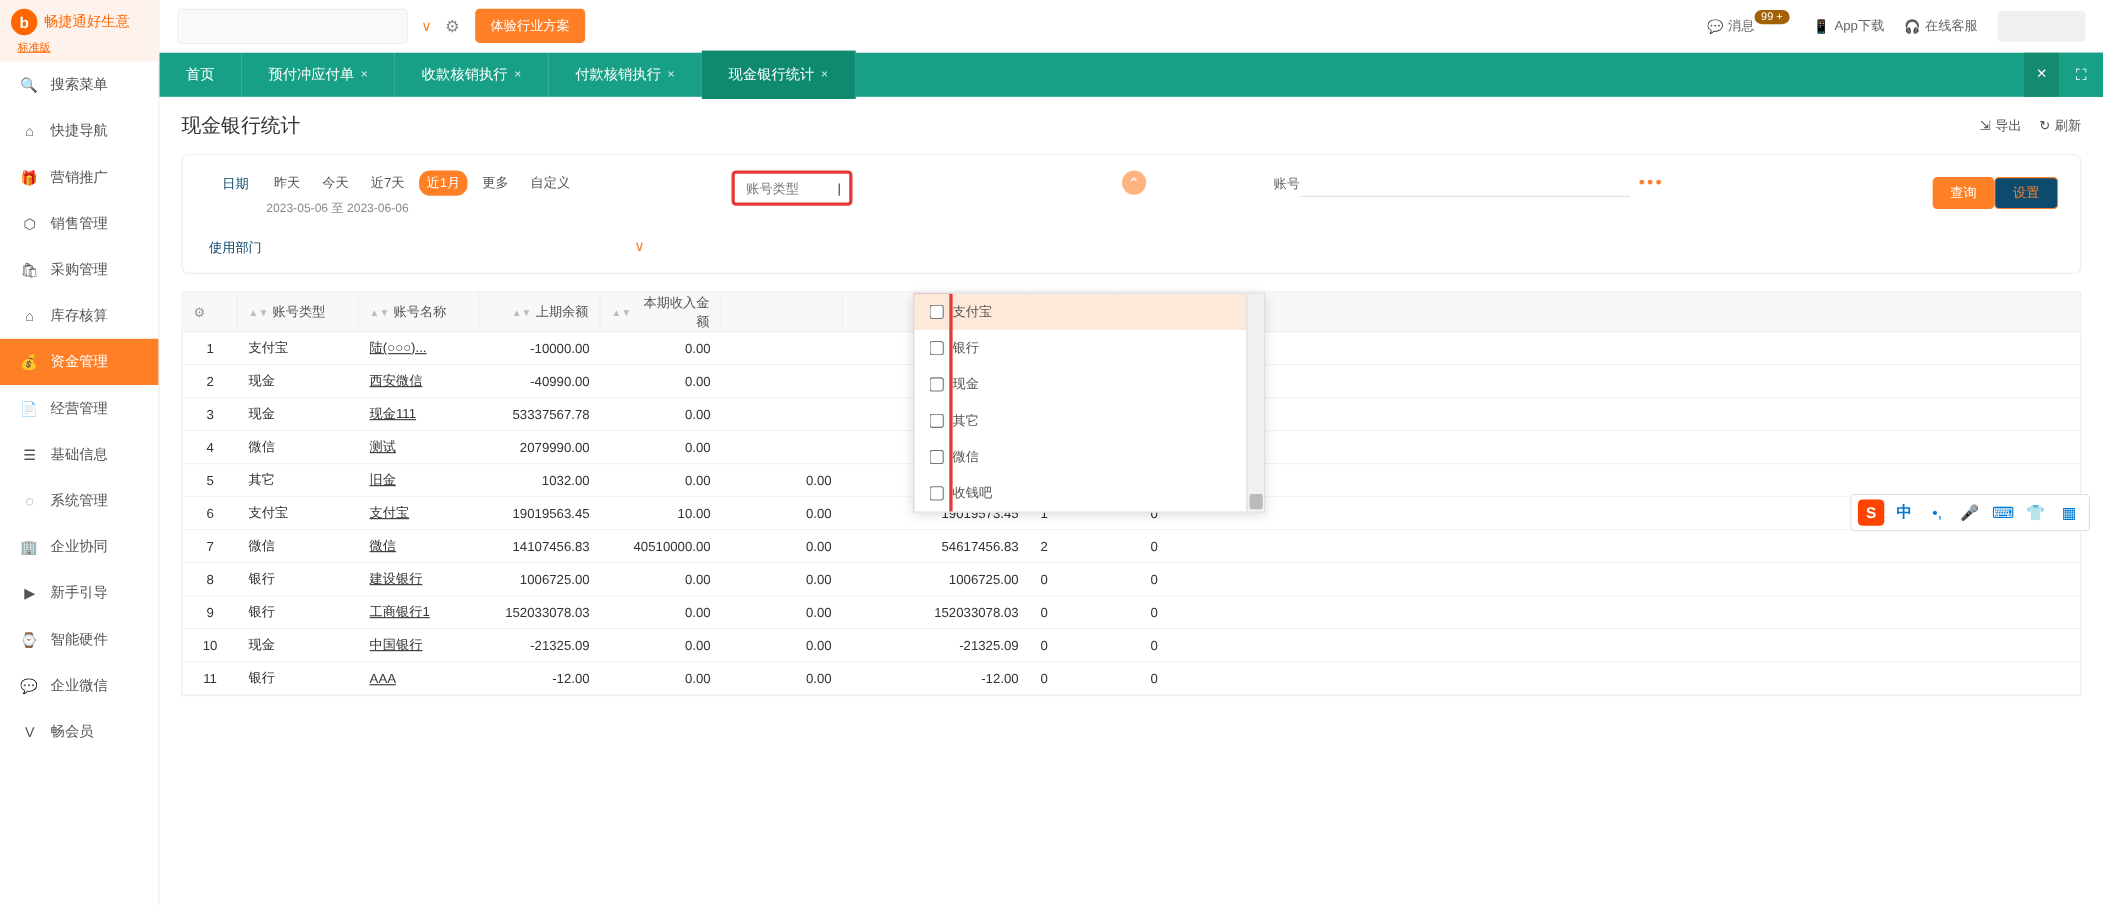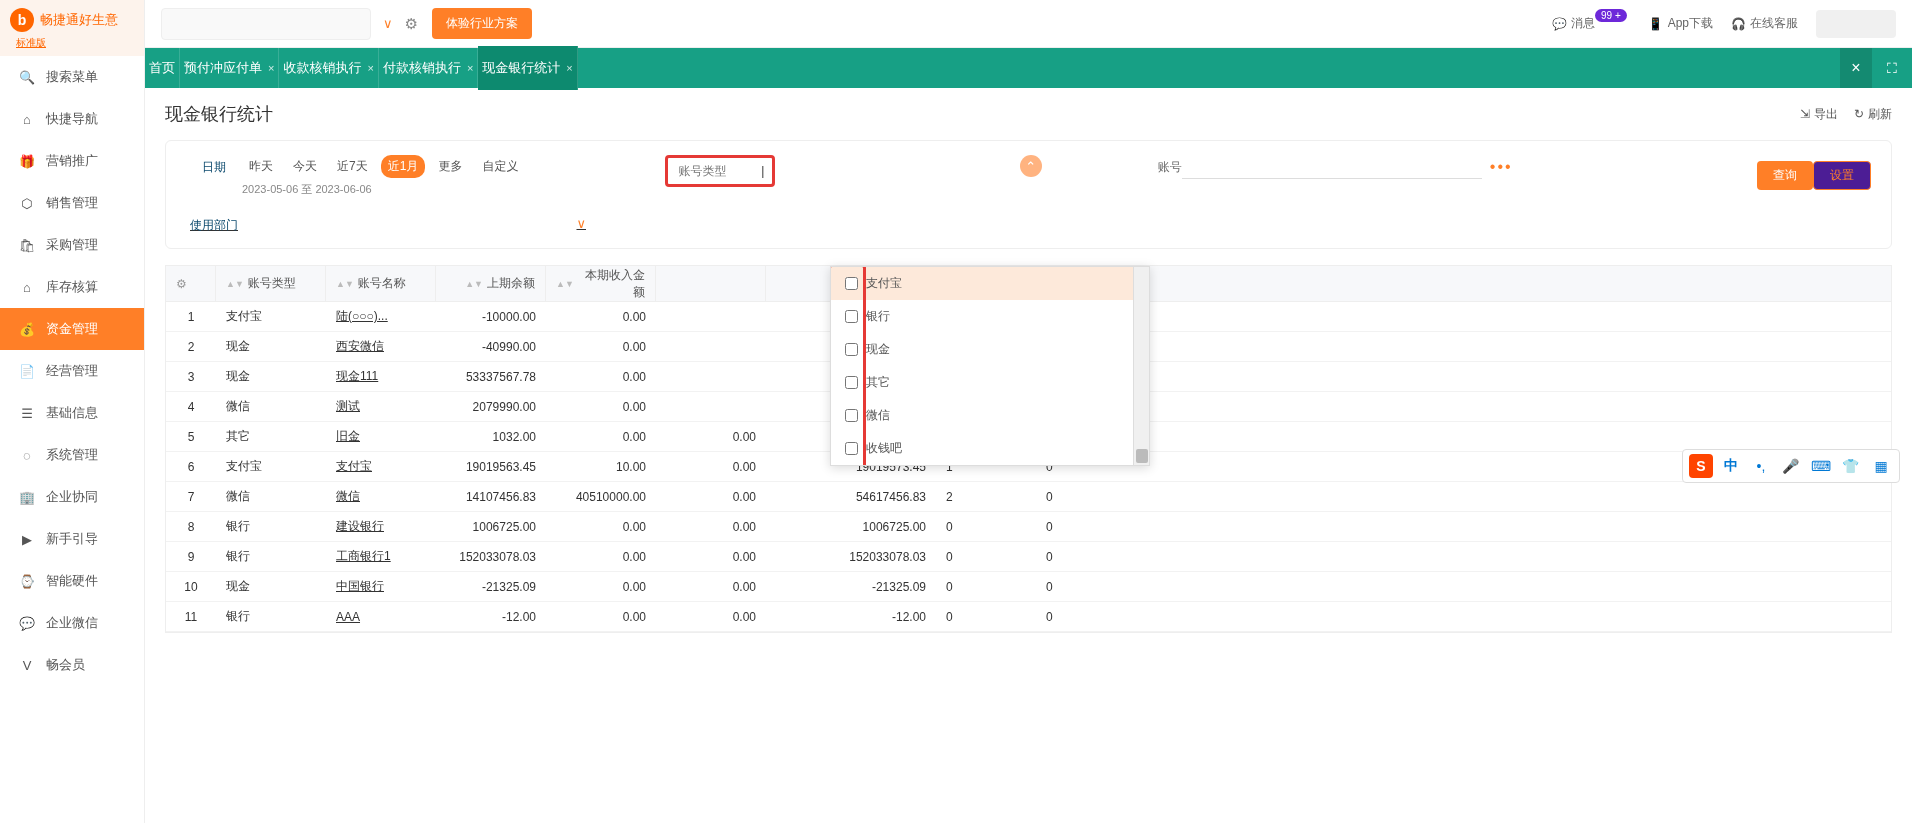--- a/index.html
+++ b/index.html
@@ -14,24 +14,24 @@
 .nav-item.active { background: #ff7f27; color: #fff; }
 .nav-icon { width: 18px; height: 18px; margin-right: 10px; display: flex; align-items: center; justify-content: center; }
 .main { flex: 1; display: flex; flex-direction: column; }
 .topbar { height: 48px; display: flex; align-items: center; padding: 0 16px; border-bottom: 1px solid #eee; }
 .org-box { width: 210px; height: 32px; border: 1px solid #eee; border-radius: 4px; background: #f9f9f9; }
 .org-dd { color: #ff7f27; margin-left: 12px; font-size: 13px; }
 .gear { margin-left: 12px; color: #888; font-size: 15px; }
 .try-btn { margin-left: 14px; background: #ff7f27; color: #fff; padding: 7px 14px; border-radius: 4px; border: none; font-size: 12px; cursor: pointer; }
 .top-right { margin-left: auto; display: flex; align-items: center; gap: 18px; color: #666; font-size: 12px; }
 .top-right-item { display: flex; align-items: center; gap: 4px; cursor: pointer; }
-.badge { background: #6d28d9; color: #fff; font-size: 10px; padding: 1px 6px; border-radius: 8px; position: relative; top: -8px; left: -4px; }
+.badge { background: #a16207; color: #fff; font-size: 10px; padding: 1px 6px; border-radius: 8px; position: relative; top: -8px; left: -4px; }
 .user-box { width: 80px; height: 28px; background: #f0f0f0; border-radius: 4px; }
 .tabs { height: 40px; background: #17a085; display: flex; align-items: center; position: relative; }
-.tab { padding: 0 4px; height: 44px; display: flex; align-items: center; color: #fff; font-size: 13px; cursor: pointer; border-right: 1px solid rgba(255,255,255,0.15); }
+.tab { padding: 0 24px; height: 44px; display: flex; align-items: center; color: #fff; font-size: 13px; cursor: pointer; border-right: 1px solid rgba(255,255,255,0.15); }
 .tab.active { background: #0d8a6f; }
 .tab-close { margin-left: 6px; font-size: 11px; opacity: 0.8; }
 .tab-closeall { position: absolute; right: 40px; width: 32px; height: 40px; background: #148a71; color: #fff; display: flex; align-items: center; justify-content: center; font-size: 16px; cursor: pointer; }
 .tab-expand { position: absolute; right: 0; width: 40px; height: 40px; background: #17a085; color: #fff; display: flex; align-items: center; justify-content: center; font-size: 14px; cursor: pointer; }
 .content { flex: 1; padding: 14px 20px; position: relative; }
 .page-title { font-size: 18px; color: #333; margin-bottom: 14px; display: flex; align-items: center; }
 .title-actions { margin-left: auto; display: flex; gap: 16px; color: #555; font-size: 12px; }
 .title-action { display: flex; align-items: center; gap: 4px; cursor: pointer; }
 .filters { border: 1px solid #eee; border-radius: 6px; padding: 14px 20px; margin-bottom: 16px; display: flex; flex-wrap: wrap; gap: 16px 30px; align-items: flex-start; position: relative; }
 .filter-group { display: flex; align-items: flex-start; }
@@ -47,23 +47,23 @@
 .dropdown-item:first-child { background: #fde9da; }
 .dropdown-item input { margin-right: 8px; }
 .dropdown-scrollbar { position: absolute; right: 0; top: 0; width: 16px; height: 100%; background: #f0f0f0; border-left: 1px solid #ddd; }
 .dropdown-thumb { position: absolute; bottom: 2px; left: 2px; width: 12px; height: 14px; background: #bbb; border-radius: 2px; }
 .dropdown-redbox { position: absolute; left: -3px; top: -3px; width: 38px; height: 236px; border: 3px solid #e53935; border-radius: 4px; pointer-events: none; }
 .collapse-icon { width: 22px; height: 22px; background: #ffb380; border-radius: 50%; display: flex; align-items: center; justify-content: center; color: #fff; font-size: 13px; cursor: pointer; }
 .acct-label { color: #666; font-size: 12px; margin-left: 92px; }
 .acct-input { border: none; border-bottom: 1px solid #ddd; width: 300px; outline: none; padding: 4px; }
 .more-dots { color: #ff7f27; font-size: 16px; letter-spacing: 2px; margin-left: 8px; cursor: pointer; }
 .search-btn { background: #ff7f27; color: #fff; border: none; padding: 6px 16px; border-radius: 4px; font-size: 12px; cursor: pointer; }
-.set-btn { background: #4c1d95; color: #ff7f27; border: 1px solid #ff7f27; padding: 5px 16px; border-radius: 4px; font-size: 12px; cursor: pointer; margin-top: 6px; }
+.set-btn { background: #0c4a6e; color: #ff7f27; border: 1px solid #ff7f27; padding: 5px 16px; border-radius: 4px; font-size: 12px; cursor: pointer; margin-top: 6px; }
 .filter-right { margin-left: auto; display: flex; flex-direction: row; align-items: flex-end; gap: 0; }
-.dept-group { display: flex; align-items: center; width: 400px; text-decoration: underline; }
+.dept-group { display: flex; align-items: center; width: 400px; }
 .dept-dd { color: #ff7f27; font-size: 13px; margin-left: auto; }
 .table-wrap { border: 1px solid #eee; }
 .table-head { display: flex; background: #f7f8fa; border-bottom: 1px solid #eee; height: 36px; align-items: center; }
 .th { padding: 0 10px; font-size: 12px; color: #555; display: flex; align-items: center; gap: 4px; border-right: 1px solid #eee; height: 100%; }
 .sort { color: #bbb; font-size: 9px; display: flex; flex-direction: column; line-height: 6px; }
 .tr { display: flex; border-bottom: 1px solid #f2f2f2; height: 30px; align-items: center; font-size: 12px; }
 .td { padding: 0 10px; }
 .c-idx { width: 50px; text-align: center; }
 .c-type { width: 110px; }
 .c-name { width: 110px; }

